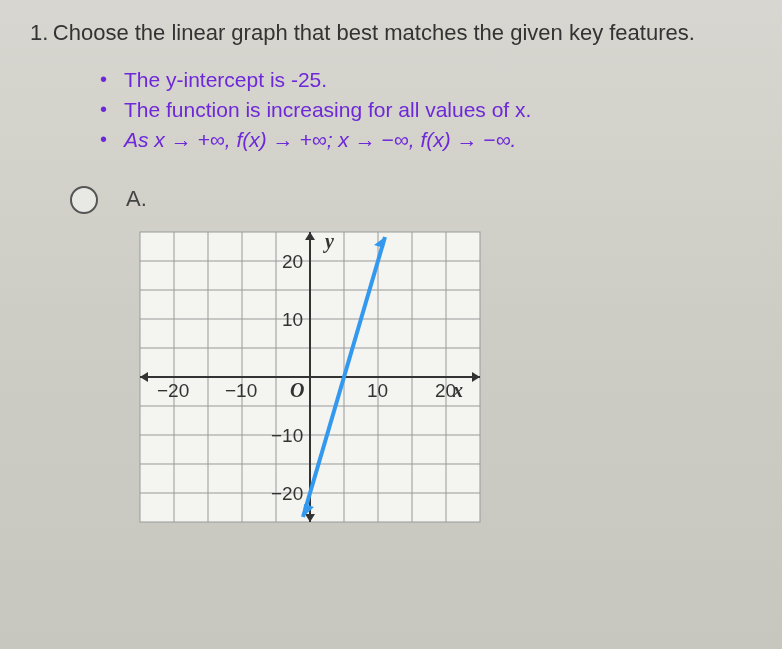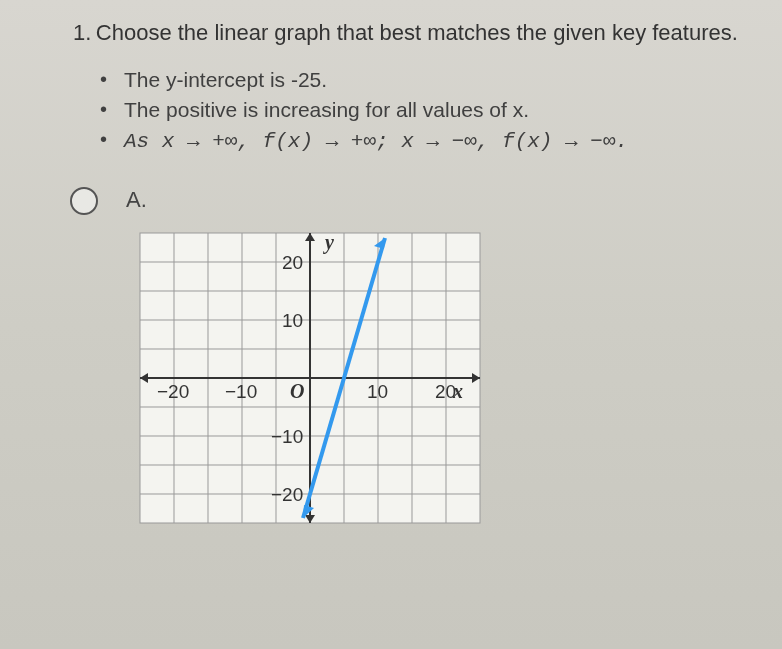--- a/index.html
+++ b/index.html
@@ -21,42 +21,41 @@
       color: #333;
       display: inline;
     }
     .question-text {
       font-size: 22px;
       color: #333;
       display: inline;
     }
     .question-header {
       margin-bottom: 22px;
-      margin-left: 43px;
     }
     .bullet-list {
       list-style: none;
       margin-left: 70px;
       margin-bottom: 30px;
     }
     .bullet-list li {
       font-size: 21px;
-      color: #404040;
+      color: #6d28d9;
       margin-bottom: 6px;
       position: relative;
       padding-left: 24px;
     }
     .bullet-list li::before {
       content: "•";
       position: absolute;
       left: 0;
       font-size: 20px;
     }
     .math {
-      font-family: Liberation Mono, monospace;
+      font-family: Liberation Sans, sans-serif;
       font-style: italic;
     }
     .option-row {
       display: flex;
       align-items: flex-start;
       margin-left: 40px;
     }
     .radio-circle {
       width: 28px;
       height: 28px;
@@ -84,21 +83,21 @@
 </head>
 <body>
 
 <div class="question-header">
   <span class="question-number">1.</span>
   <span class="question-text">Choose the linear graph that best matches the given key features.</span>
 </div>
 
 <ul class="bullet-list">
   <li>The y-intercept is -25.</li>
-  <li>The positive is increasing for all values of x.</li>
+  <li>The function is increasing for all values of x.</li>
   <li>
     <span class="math">As x → +∞, f(x) → +∞; x → −∞, f(x) → −∞.</span>
   </li>
 </ul>
 
 <div class="option-row">
   <div class="radio-circle"></div>
   <div class="option-label">A.</div>
 </div>
 

